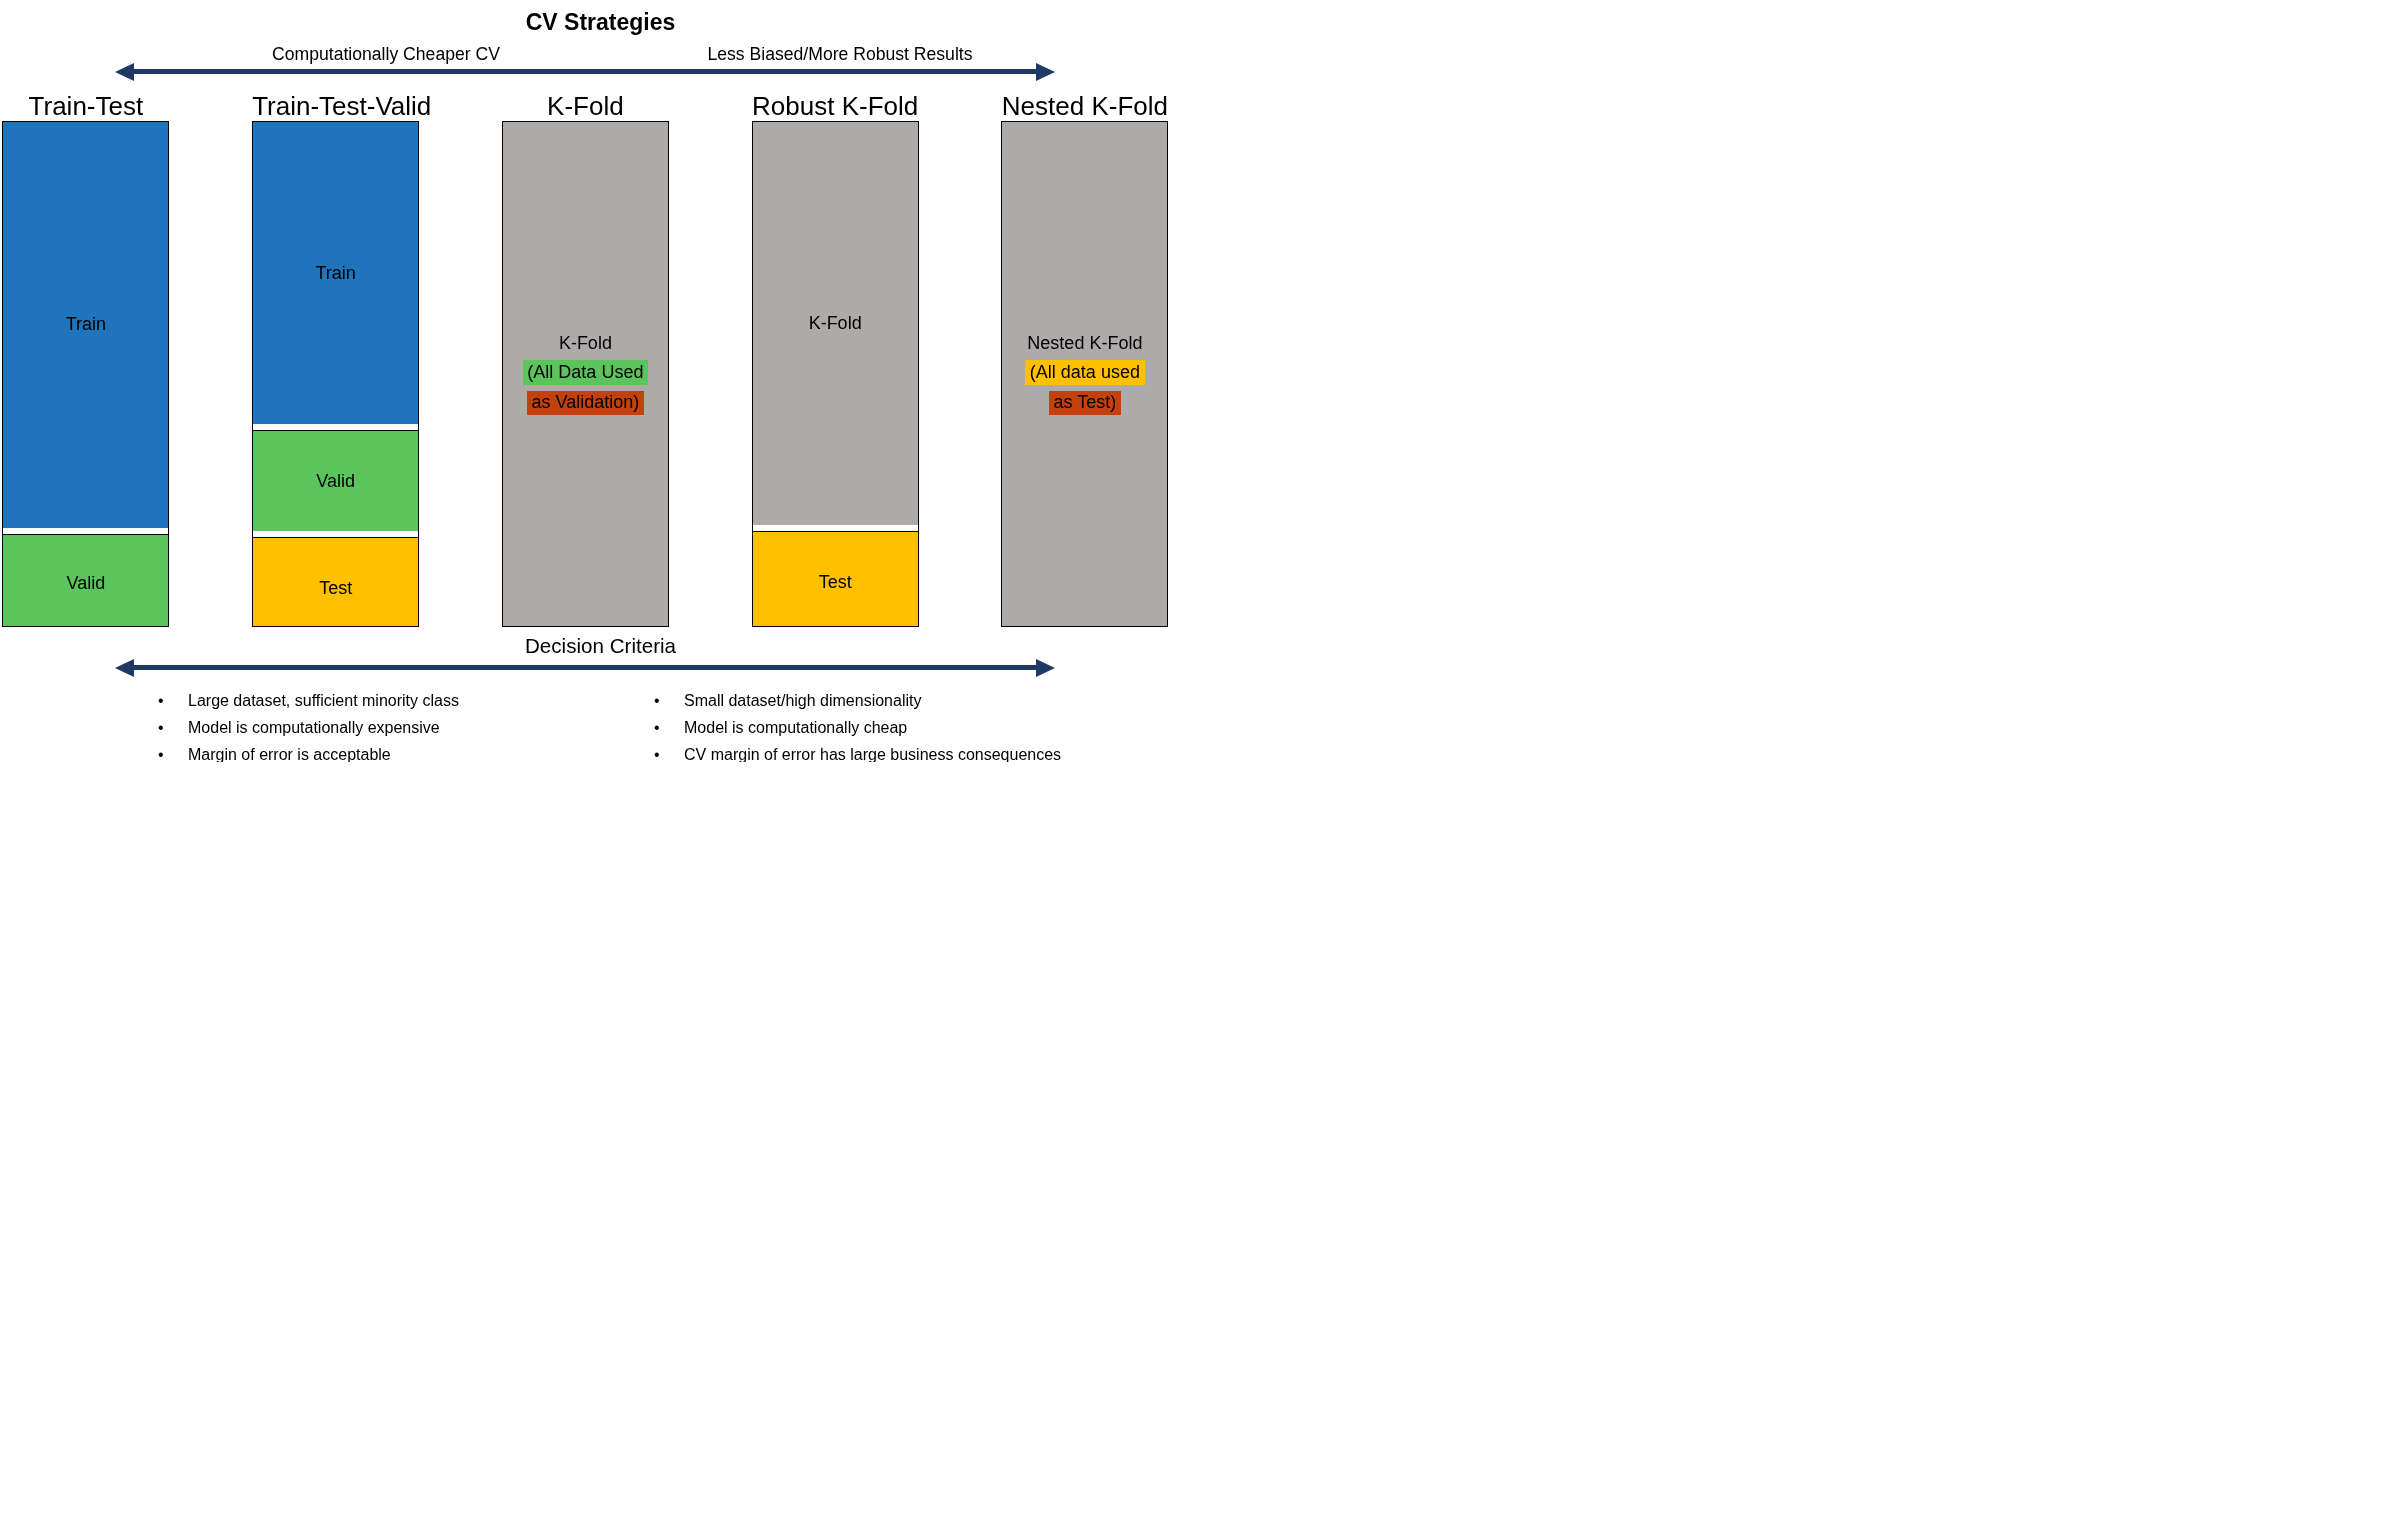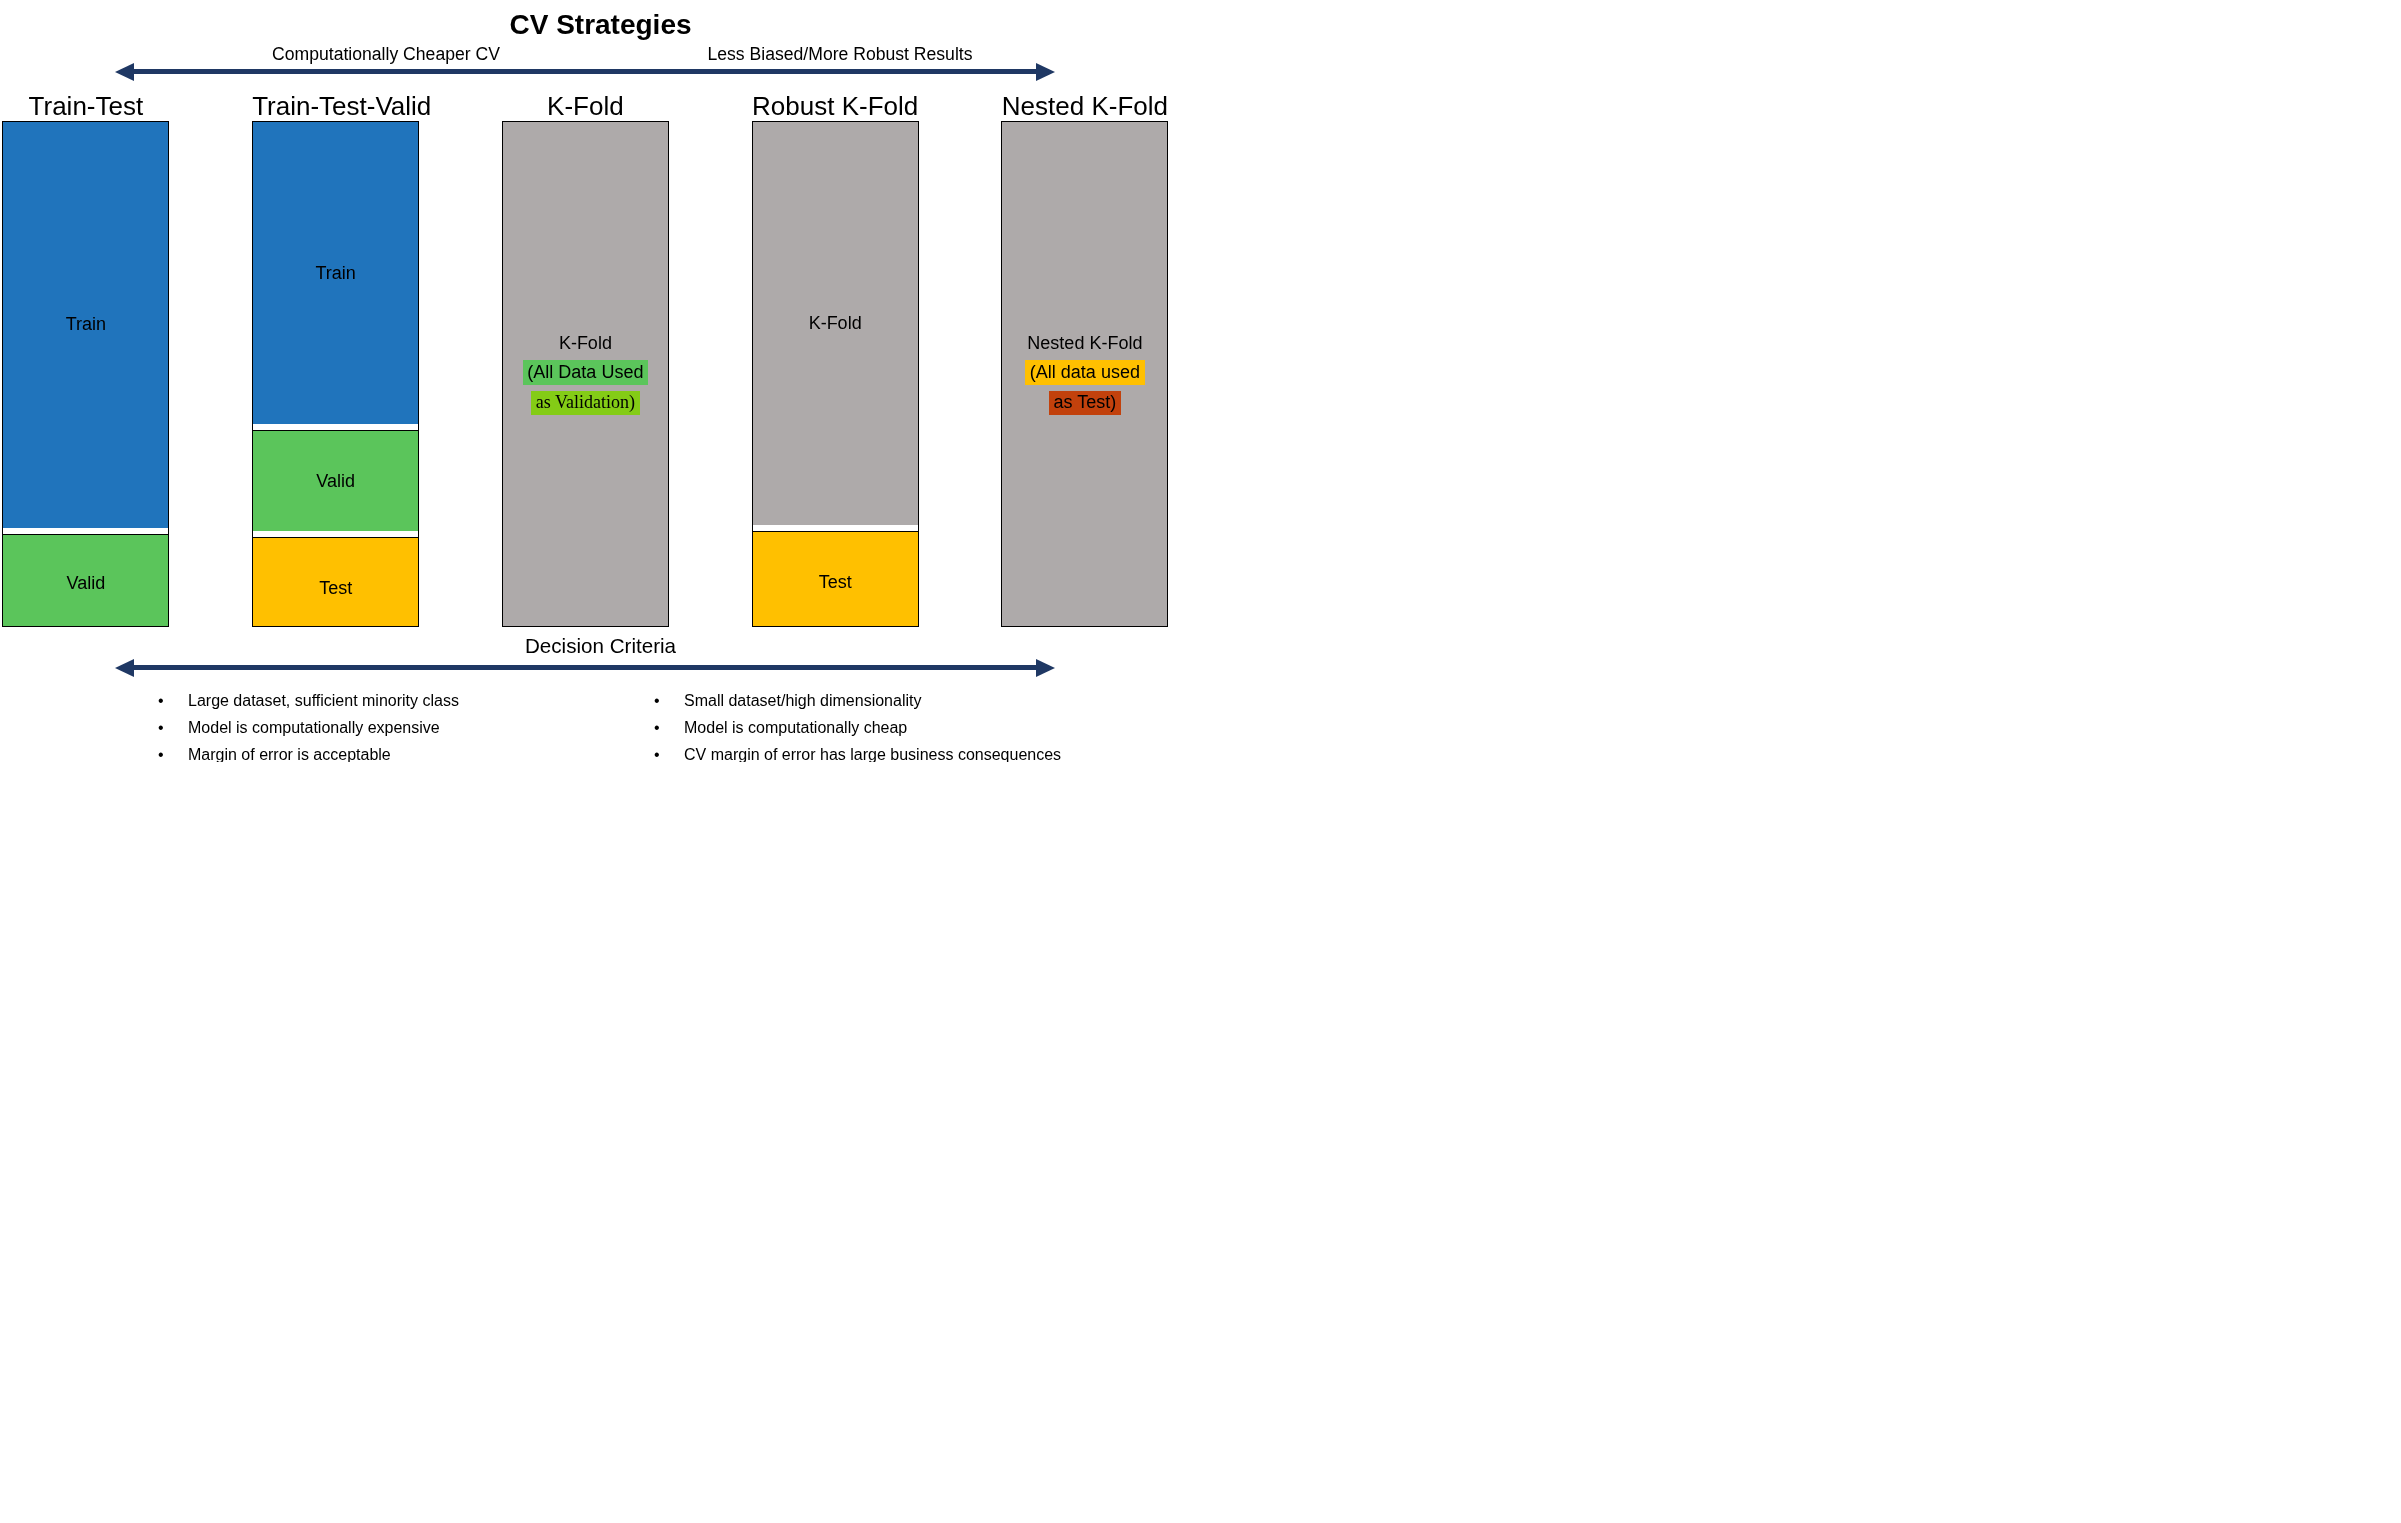--- a/index.html
+++ b/index.html
@@ -9,21 +9,21 @@
     height:762px;
     background:#ffffff;
     font-family:"Liberation Sans", sans-serif;
     color:#000;
     overflow:hidden;
   }
 
   
   .title{
     position:absolute; top:8.5px; left:50%; transform:translateX(-50%);
-    font-size:28px; font-weight:bold; white-space:nowrap;
+    font-size:23px; font-weight:bold; white-space:nowrap;
   }
   .axis-label{
     position:absolute; top:44px; transform:translateX(-50%);
     font-size:17.6px; white-space:nowrap;
   }
   .axis-label.left{left:386px;}
   .axis-label.right{left:840px;}
 
   
   .arrow{
@@ -127,21 +127,21 @@
       </div>
     </div>
 
     <div class="col">
       <div class="col-title">K-Fold</div>
       <div class="bar">
         <div class="seg" style="height: 100%; background: rgb(174, 170, 170);"></div>
         <div class="overlay">
           <span class="ov-line">K-Fold</span>
           <span class="ov-line hl" style="background: rgb(91, 197, 91);">(All Data Used</span>
-          <span class="ov-line hl" style="background: #84cc16; font-family: Liberation Serif, serif;">as Validation)</span>
+          <span class="ov-line hl" style="background: #c2410c;">as Validation)</span>
         </div>
       </div>
     </div>
 
     <div class="col">
       <div class="col-title">Robust K-Fold</div>
       <div class="bar">
         <div class="seg" style="height: 80%; background: rgb(174, 170, 170);">K-Fold</div>
         <div class="seg" style="height: 20%; background: rgb(255, 192, 0);">Test</div>
       </div>

